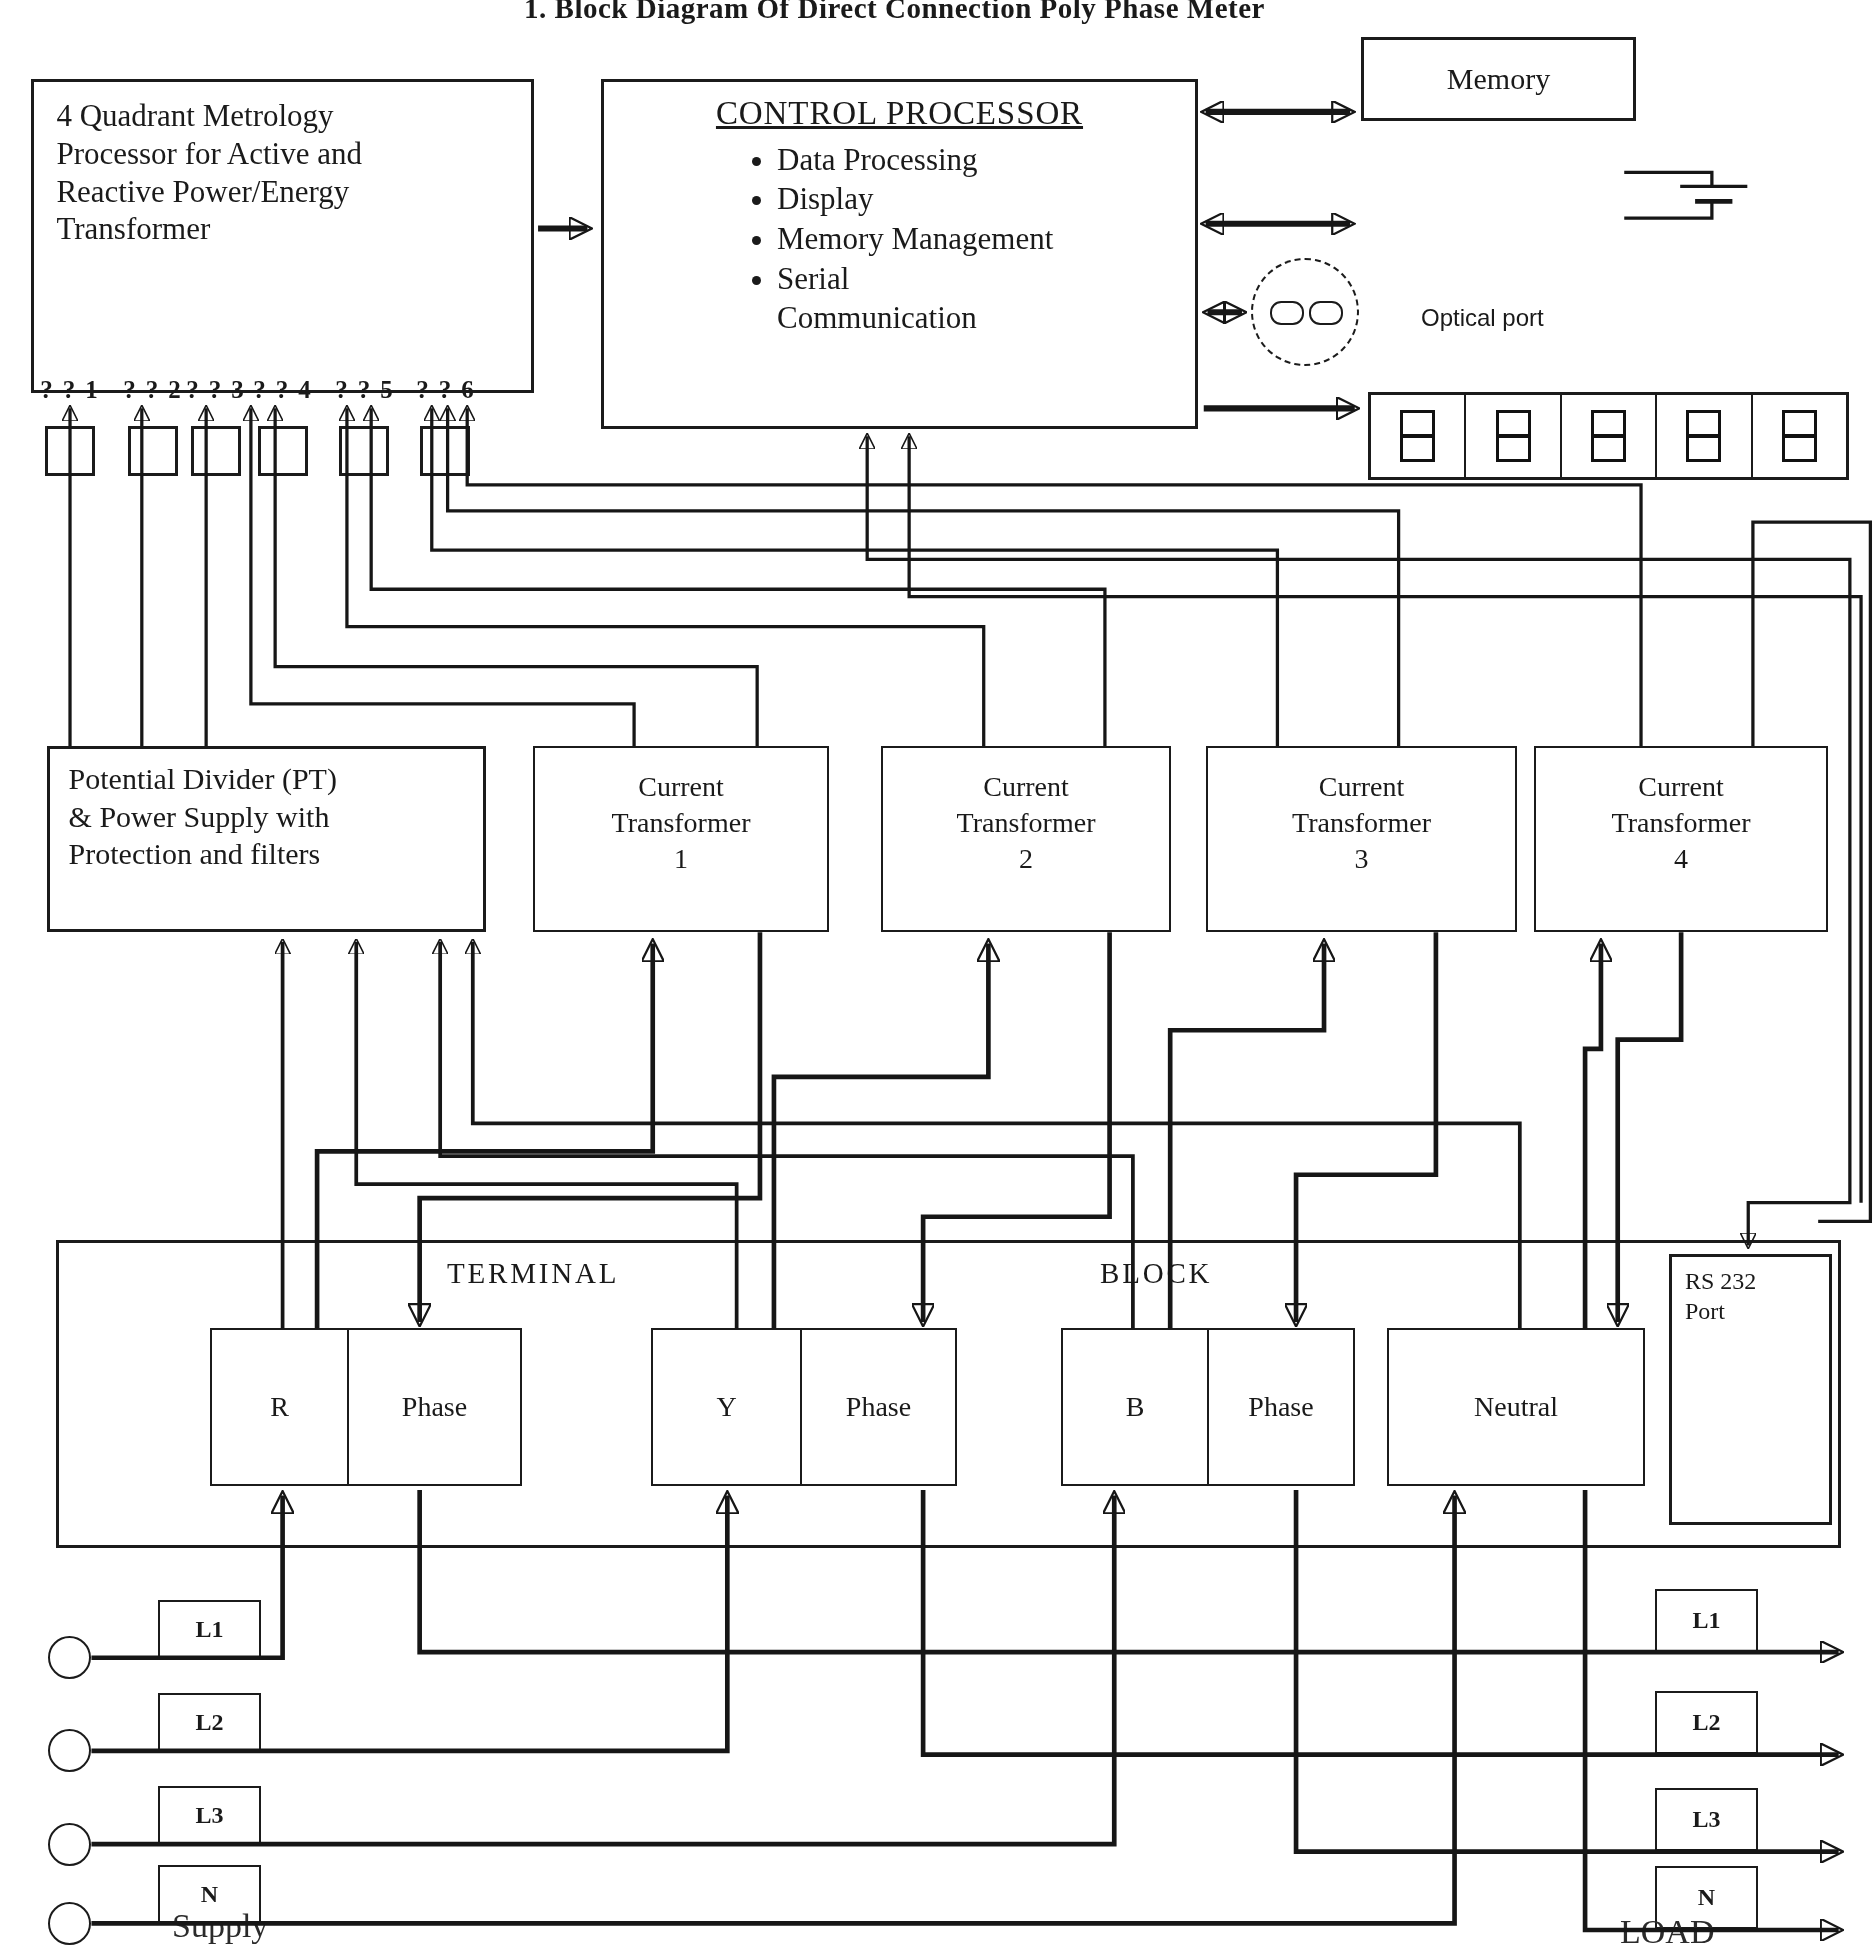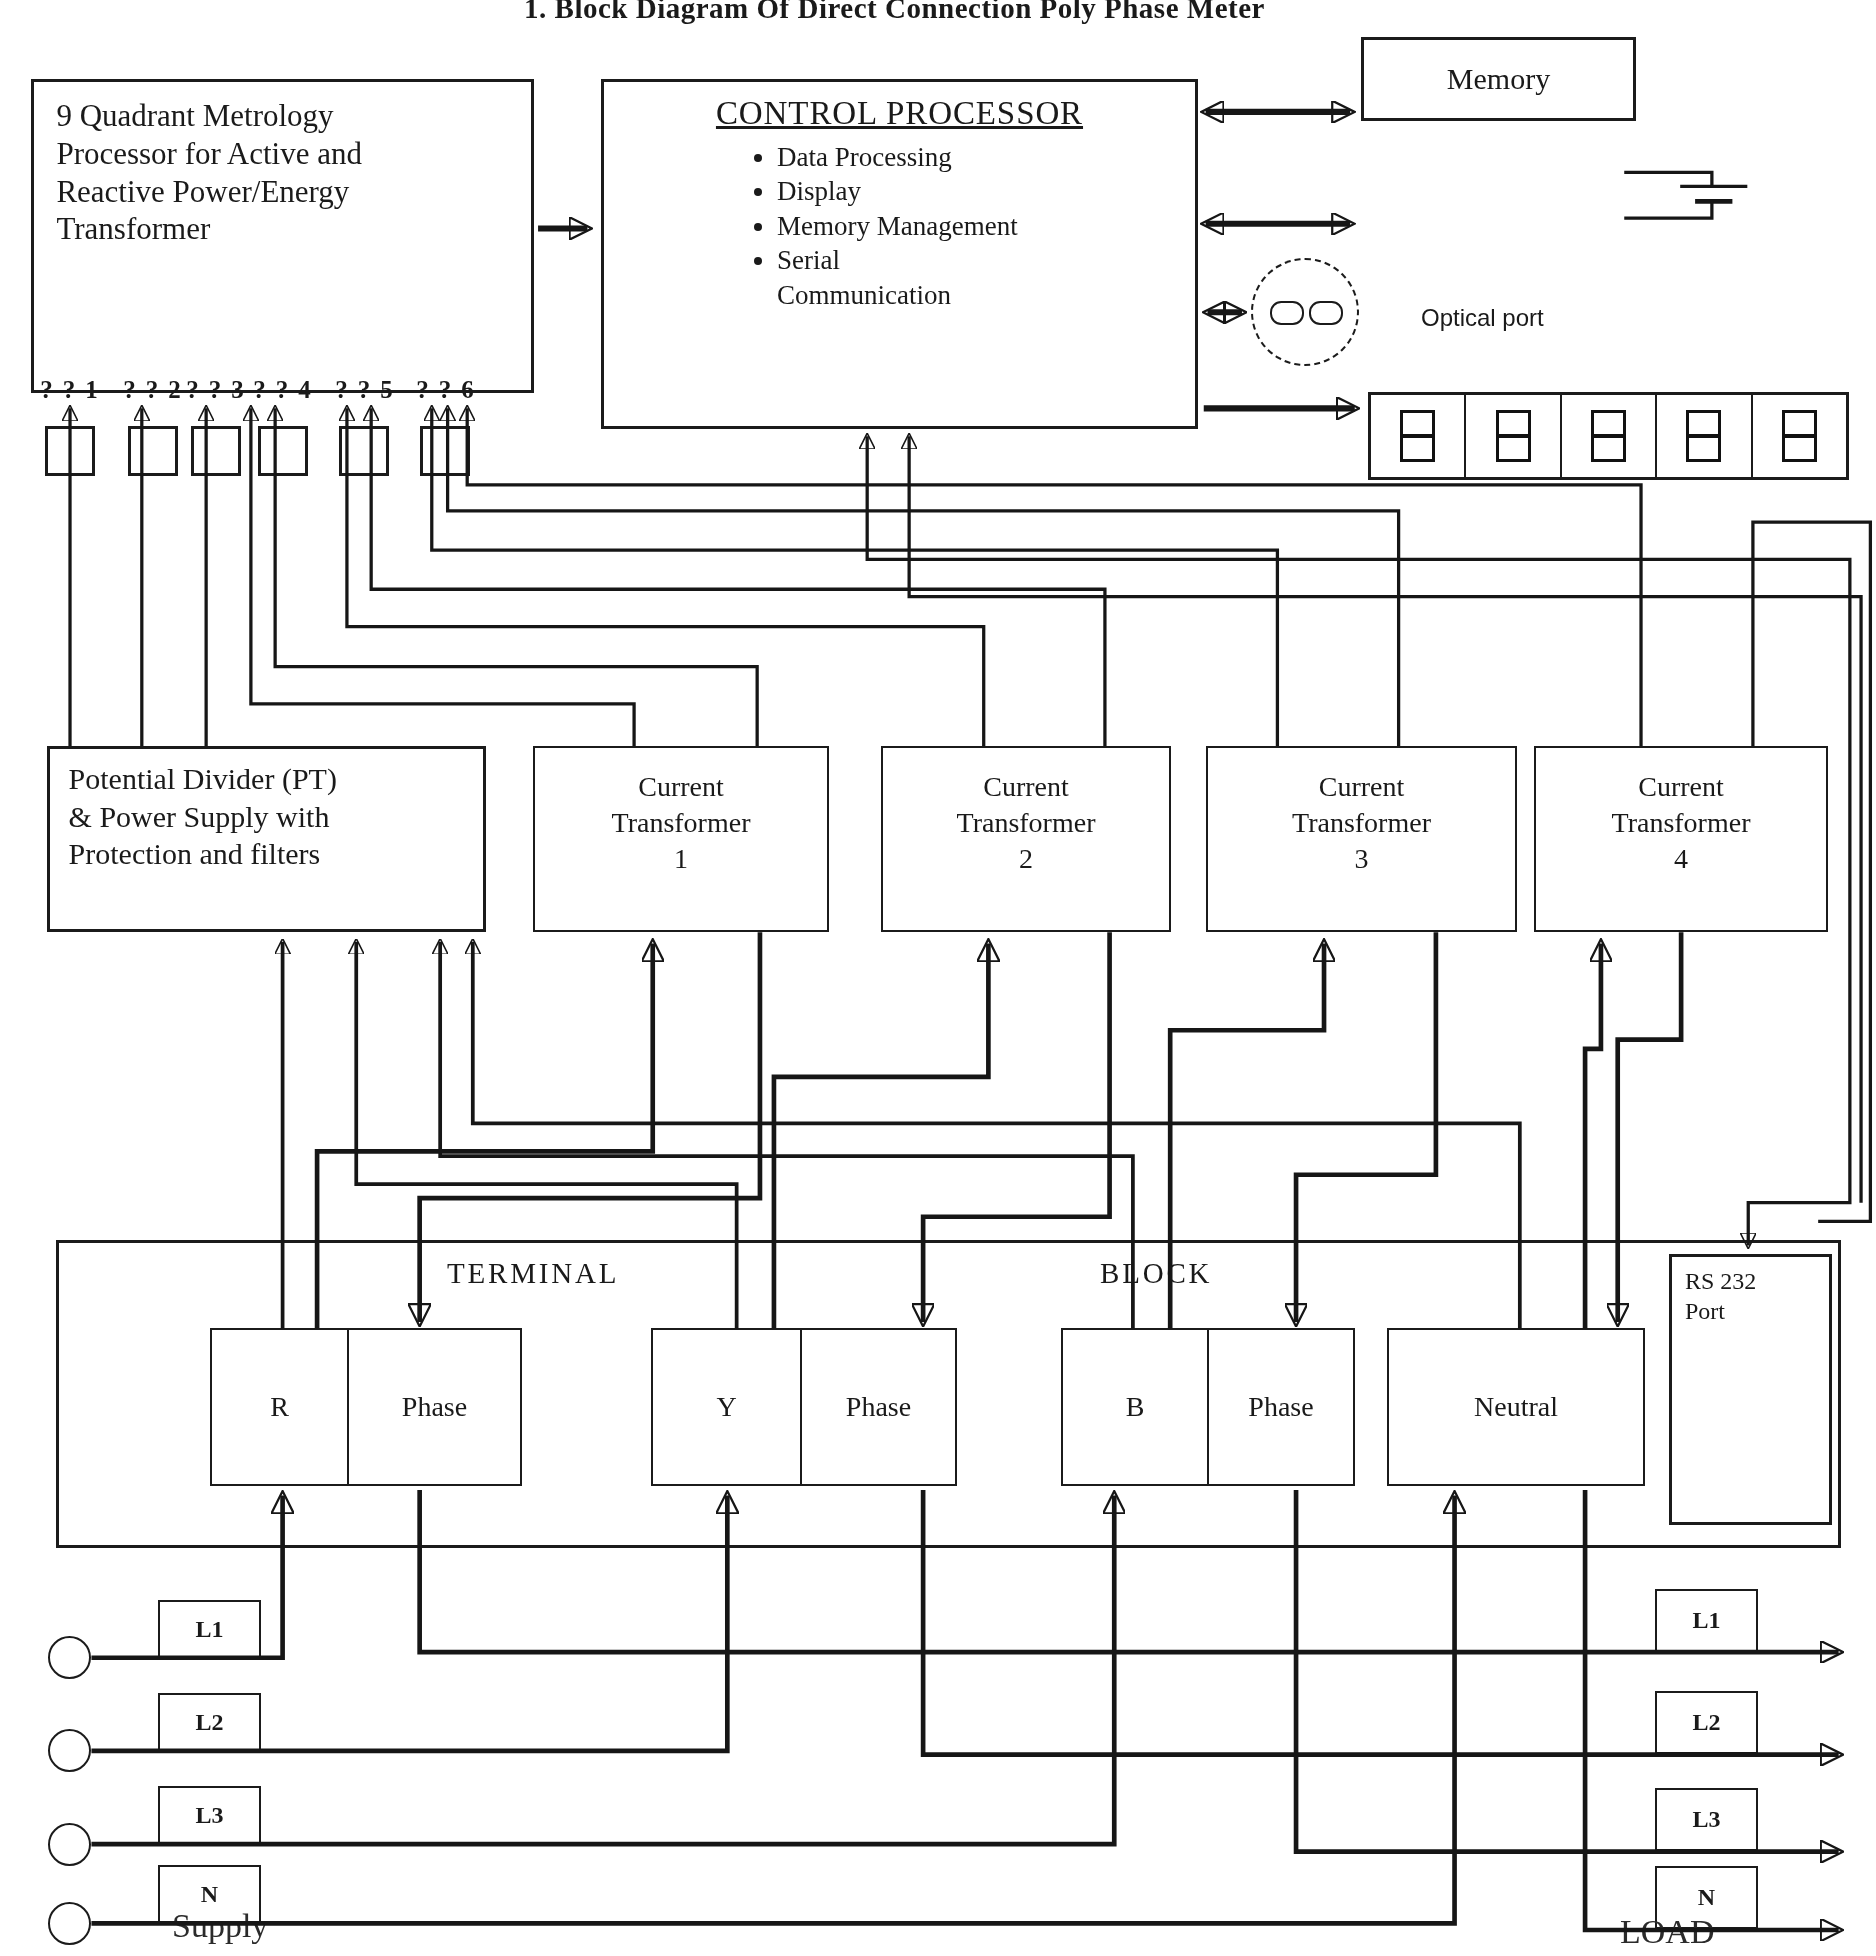--- a/index.html
+++ b/index.html
@@ -14,21 +14,21 @@
   #title-clip span{display:block;margin-top:-8.4px;font-weight:bold;font-size:29px;letter-spacing:0.5px;text-align:center;}
   
   #metrology{left:31px;top:79px;width:503px;height:314px;}
   #metrology .txt{position:absolute;left:22.4px;top:15px;font-size:31px;line-height:1.22;}
   .mterm{position:absolute;top:296px;width:84px;text-align:center;font-weight:bold;font-size:25px;letter-spacing:1.9px;}
   .msq{position:absolute;top:347px;width:50px;height:50px;background:#fff;border:3.7px solid #1b1b1b;box-sizing:border-box;}
   
   #control{left:601px;top:79px;width:597px;height:350px;}
   #control h2{margin:13px 0 0 0;font-size:33px;font-weight:normal;text-align:center;letter-spacing:0.9px;text-decoration:underline;}
   #control ul{margin:7.5px 0 0 147px;padding:0 0 0 26px;width:354px;}
-  #control li{font-size:27px;line-height:1.28;white-space:pre-line;}
+  #control li{font-size:31px;line-height:1.28;white-space:pre-line;}
   
   #memory{left:1361px;top:37px;width:275px;height:84px;font-size:30px;}
   #rtc{left:1361px;top:144px;width:261px;height:103px;font-size:31px;letter-spacing:1.9px;}
   #optical-circle{left:1251px;top:258px;width:108px;height:108px;border:2.8px dashed #1b1b1b;border-radius:50%;background:#fff;box-sizing:border-box;}
   .oval{position:absolute;top:41px;width:34px;height:24px;border:2.8px solid #1b1b1b;border-radius:11.2px;box-sizing:border-box;}
   #optical-label{left:1421px;top:296px;font-family:"Liberation Sans","DejaVu Sans",sans-serif;font-size:24px;margin-top:8px;}
   #display-strip{left:1368px;top:392px;width:475px;height:82px;border:3.7px solid #1b1b1b;display:flex;}
   .dcell{flex:1;border-right:2.8px solid #1b1b1b;display:flex;align-items:center;justify-content:center;}
   .dcell:last-child{border-right:none;}
   .seg{width:35px;height:52px;border:3.7px solid #111;box-sizing:border-box;position:relative;}
@@ -62,21 +62,21 @@
 <body>
 
 <div id="page">
 
   <div id="title-clip">
     <span>1.  Block Diagram Of Direct Connection Poly Phase Meter</span>
   </div>
 
   <div id="metrology" class="box b4">
     <div class="txt">
-      <div>9 Quadrant Metrology</div>
+      <div>4 Quadrant Metrology</div>
       <div>Processor for Active and</div>
       <div>Reactive Power/Energy</div>
       <div>Transformer</div>
     </div>
   </div>
   <span class="mterm abs" style="left:28px;top:376px">? ? 1</span>
   <span class="mterm abs" style="left:111px;top:376px">? ? 2</span>
   <span class="mterm abs" style="left:174px;top:376px">? ? 3</span>
   <span class="mterm abs" style="left:241px;top:376px">? ? 4</span>
   <span class="mterm abs" style="left:323px;top:376px">? ? 5</span>

